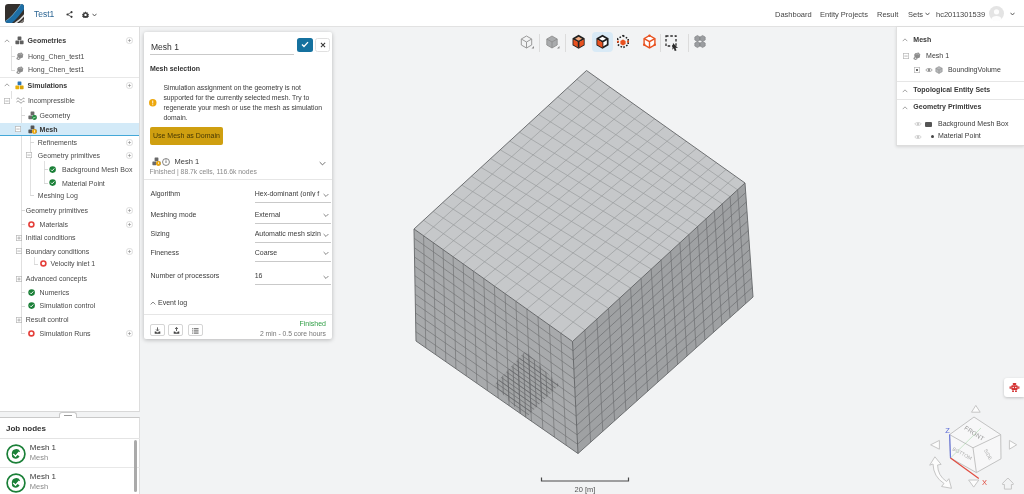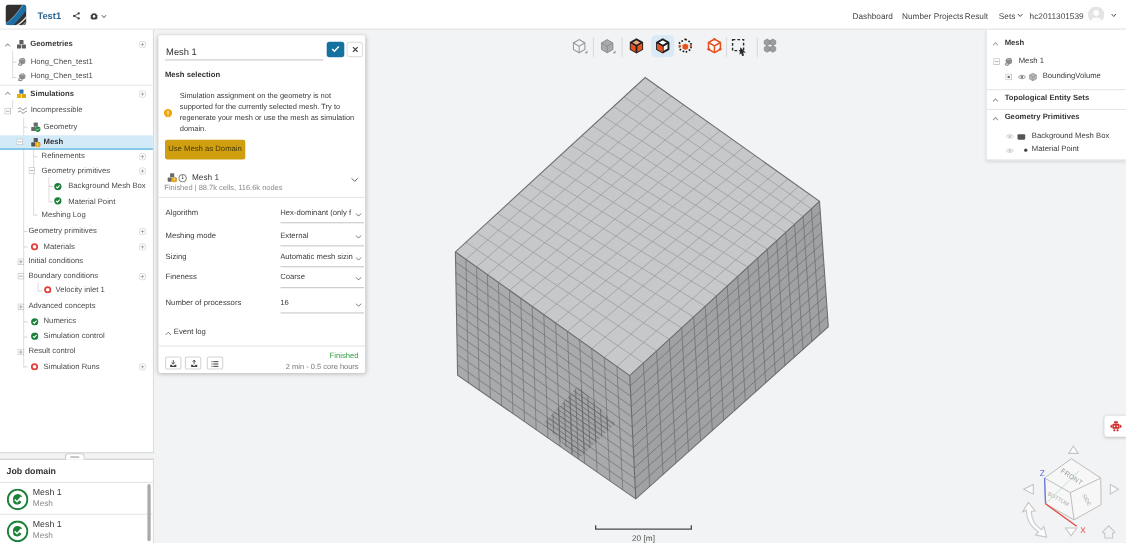--- a/index.html
+++ b/index.html
@@ -61,38 +61,38 @@
           </clipPath>
         </defs>
  <rect x="0" y="0" width="19" height="19" rx="3.2" fill="#332f2c"></rect>
  <g clip-path="url(#lg)" fill="none">
   <path d="M-2.5,19.5 Q7,15.5 18,-2" stroke="#76a8c6" stroke-width="1.8"></path>
   <path d="M-1.5,21.5 Q8.5,17 19.5,0" stroke="#1d6ea5" stroke-width="5"></path>
   <path d="M4.5,21.8 Q13,19.2 19.8,10.5" stroke="#dcdcdc" stroke-width="1.5"></path>
   <path d="M8,22.5 Q14.5,20.5 20,15" stroke="#8a8580" stroke-width="1.3"></path>
  </g>
 </svg>
-<div class="txt" style="left:34px;top:9px;font-size:8.5px;font-weight:bold;color:#2b6593;">Test1</div>
+<div class="txt" style="left:34px;top:9px;font-size:8.5px;font-weight:normal;color:#2b6593;">Test1</div>
 <svg class="abs" style="left:66px;top:11px;" width="7" height="7" viewBox="0 0 12 12">
  <g fill="#3a3a3a">
           <circle cx="9.5" cy="2" r="1.8"></circle>
           <circle cx="2.5" cy="6" r="1.8"></circle>
           <circle cx="9.5" cy="10" r="1.8"></circle>
  <path d="M2.5,6 L9.5,2 M2.5,6 L9.5,10" stroke="#3a3a3a" stroke-width="1.3"></path>
         </g>
 </svg>
 <svg class="abs" style="left:82px;top:11px;" width="7" height="7" viewBox="0 0 12 12">
  <path d="M6,0.5 L7,2.5 L9.5,2 L9.8,4.5 L12,5.2 L10.8,7.5 L12,9.5 L9.8,10.5 L9.5,12 L7,11.5 L6,12 L5,11.5 L2.5,12 L2.2,10.5 L0,9.5 L1.2,7.5 L0,5.2 L2.2,4.5 L2.5,2 L5,2.5 Z" fill="#3a3a3a"></path>
  <circle cx="6" cy="6.7" r="2" fill="#fff"></circle>
 </svg>
 <svg class="abs" style="left:91.5px;top:13px;" width="5" height="4" viewBox="0 0 10 8">
         <path d="M1,1.5 L5,6 L9,1.5" stroke="#3a3a3a" stroke-width="1.6" fill="none"></path>
       </svg>
 <div class="txt" style="left:775px;top:9.5px;font-size:7.5px;color:#454545;">Dashboard</div>
-<div class="txt" style="left:820px;top:9.5px;font-size:7.5px;color:#454545;">Number Projects</div>
+<div class="txt" style="left:820px;top:9.5px;font-size:7.5px;color:#454545;">Entity Projects</div>
 <div class="txt" style="left:877px;top:9.5px;font-size:7.5px;color:#454545;">Result</div>
 <div class="txt" style="left:908px;top:9.5px;font-size:7.5px;color:#454545;">Sets</div>
 <svg class="abs" style="left:925px;top:12px;" width="5" height="4" viewBox="0 0 10 8">
         <path d="M1,1.5 L5,6 L9,1.5" stroke="#3a3a3a" stroke-width="1.6" fill="none"></path>
       </svg>
 <div class="txt" style="left:936px;top:9.5px;font-size:7.5px;color:#454545;">hc2011301539</div>
 <svg class="abs" style="left:989px;top:6px;" width="15" height="15" viewBox="0 0 15 15">
  <circle cx="7.5" cy="7.5" r="7.5" fill="#e4e4e4"></circle>
  <circle cx="7.5" cy="5.8" r="2.6" fill="#fdfdfd"></circle>
  <path d="M2.2,13.3 a5.5,4.5 0 0 1 10.6,0 a7.5,7.5 0 0 1 -10.6,0 Z" fill="#fdfdfd"></path>
@@ -335,21 +335,21 @@
         <circle cx="4" cy="4" r="2.9" fill="none" stroke="#e43f3a" stroke-width="1.9"></circle>
       </svg>
 <div class="txt" style="left:39.6px;top:301.8px;font-size:7px;font-weight:normal;color:#4a4a4a;line-height:9px;">Simulation Runs</div>
 <svg class="abs" style="left:125.5px;top:302.8px;" width="7" height="7" viewBox="0 0 12 12">
         <circle cx="6" cy="6" r="5.4" fill="#fff" stroke="#c9c9c9" stroke-width="1"></circle>
         <rect x="3.2" y="5.5" width="5.6" height="1" fill="#8a8a8a"></rect>
         <rect x="5.5" y="3.2" width="1" height="5.6" fill="#8a8a8a"></rect>
       </svg>
 </div>
 <div class="abs" style="left:0;top:417px;width:140px;height:77px;background:#fff;border-top:1px solid #c9c9c9;border-right:1px solid #ddd;">
-<div class="txt" style="left:6px;top:6px;font-size:8px;font-weight:bold;color:#333;">Job domain</div>
+<div class="txt" style="left:6px;top:6px;font-size:8px;font-weight:bold;color:#333;">Job nodes</div>
 <div class="abs" style="left:0;top:20px;width:140px;height:1px;background:#e4e4e4;"></div>
 <svg class="abs" style="left:5.5px;top:25.5px;" width="20" height="20" viewBox="0 0 20 20">
         <circle cx="10" cy="10" r="8.9" fill="#fff" stroke="#1b8038" stroke-width="1.7"></circle>
         <path d="M5.8,9.2 a4.4,4.4 0 0 1 8.3,-1.7 L10.5,10.5 L13.6,12.2 a4.4,4.4 0 0 1 -7.5,0.7 Z" fill="#1b8038"></path>
         <path d="M7.3,10 L9.5,12.2 L13.3,7.8" stroke="#fff" stroke-width="1.3" fill="none"></path>
       </svg>
       <div class="txt" style="left:29.8px;top:25.2px;font-size:8px;color:#3a3a3a;">Mesh 1</div>
       <div class="txt" style="left:29.8px;top:35.3px;font-size:7.5px;color:#8a8a8a;">Mesh</div>
 <div class="abs" style="left:0;top:49px;width:140px;height:1px;background:#e8e8e8;"></div>
 <svg class="abs" style="left:5.5px;top:54.5px;" width="20" height="20" viewBox="0 0 20 20">

